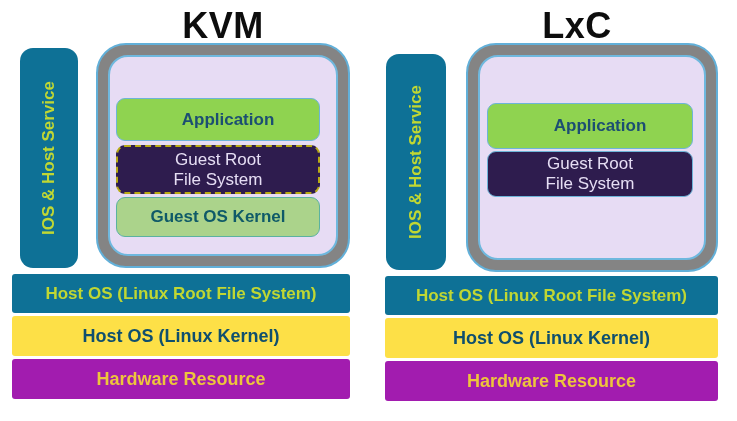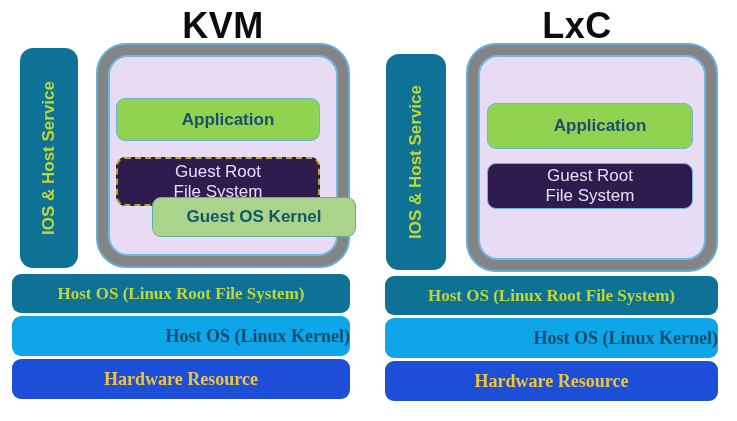--- a/index.html
+++ b/index.html
@@ -16,30 +16,30 @@
 
   .shell{position:absolute;background:#848484;border-radius:30px;
          border:2px solid #62b0d9;box-sizing:border-box;}
   .inner{position:absolute;background:#e7dcf4;border-radius:20px;
          border:2px solid #6fb8de;box-sizing:border-box;}
 
   .box{position:absolute;border-radius:9px;box-sizing:border-box;
        display:flex;flex-direction:column;align-items:center;justify-content:center;
        font-size:17px;line-height:1.15;text-align:center;}
   .app{background:#8fd350;border:1.5px solid #6db4d8;color:#1c4e72;font-weight:600;padding-left:20px;}
-  .groot{background:#2e1c4e;color:#e6def4;font-weight:500;margin-top:12px;}
+  .groot{background:#2e1c4e;color:#e6def4;font-weight:500;}
   .groot.dashed{border:2.5px dashed #b9ab15;}
   .groot.solid{border:1.5px solid #6db4d8;}
   .gkernel{background:#abd38b;border:1.5px solid #5bb2a0;color:#0f5a68;font-weight:600;}
 
-  .layer{position:absolute;border-radius:9px;display:flex;align-items:center;
-         justify-content:center;font-size:18px;box-sizing:border-box;font-family:Liberation Serif, serif;}
+  .layer{position:absolute;border-radius:3px;display:flex;align-items:center;
+         justify-content:center;font-size:18px;box-sizing:border-box;}
   .layer.hostroot{background:#0e7196;color:#c0d733;font-weight:700;font-size:17px;}
-  .layer.hostkernel{background:#0ea5e9;color:#0f4f6e;font-weight:600;justify-content:flex-end;}
-  .layer.hardware{background:#1d4ed8;color:#edc53c;font-weight:700;}
+  .layer.hostkernel{background:#fde047;color:#0f4f6e;font-weight:600;}
+  .layer.hardware{background:#a21caf;color:#edc53c;font-weight:700;}
 </style>
 </head>
 <body>
 
 <div class="canvas">
 
   <div class="title" style="left:96px;width:254px;">KVM</div>
 
   <div class="vbar" style="left:20px;top:48px;width:58px;height:220px;">
     <span>IOS &amp; Host Service</span>
@@ -50,21 +50,21 @@
 
   <div class="box app" style="left:116px;top:98px;width:204px;height:43px;">
     <span>Application</span>
   </div>
 
   <div class="box groot dashed" style="left:116px;top:145px;width:204px;height:49px;">
     <span>Guest Root</span>
     <span>File System</span>
   </div>
 
-  <div class="box gkernel" style="left:116px;top:197px;width:204px;height:40px;margin-left:36px;">
+  <div class="box gkernel" style="left:116px;top:197px;width:204px;height:40px;">
     <span>Guest OS Kernel</span>
   </div>
 
   <div class="layer hostroot" style="left:12px;top:274px;width:338px;height:39px;">
     <span>Host OS (Linux Root File System)</span>
   </div>
 
   <div class="layer hostkernel" style="left:12px;top:316px;width:338px;height:40px;">
     <span>Host OS (Linux Kernel)</span>
   </div>

